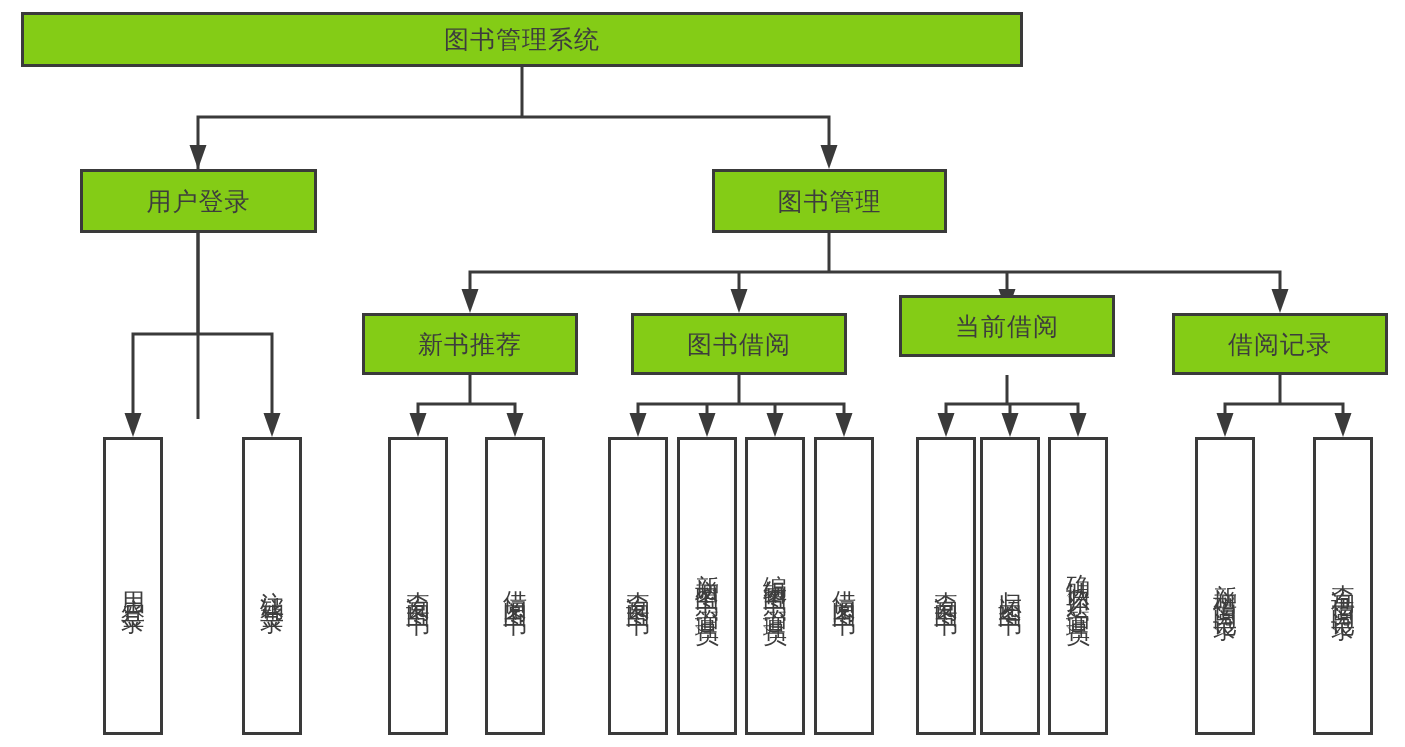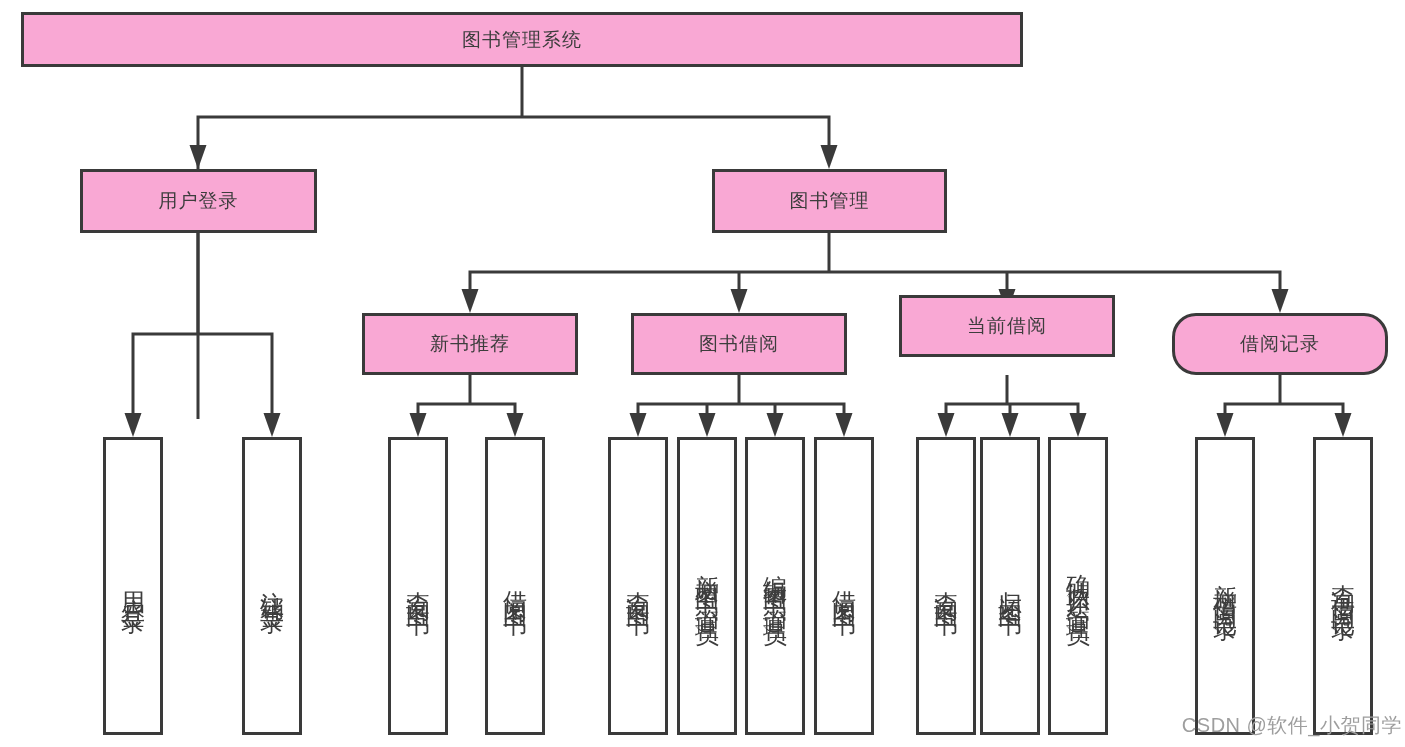--- a/index.html
+++ b/index.html
@@ -22,26 +22,26 @@
     stroke: #3a3a3a;
     stroke-width: 3;
   }
   .wires polygon {
     fill: #3a3a3a;
     stroke: none;
   }
   .hbox {
     position: absolute;
     box-sizing: border-box;
-    background: #f9a8d4;
+    background: #84cc16;
     border: 3px solid #3a3a3a;
     display: flex;
     align-items: center;
     justify-content: center;
-    font-size: 19px;
+    font-size: 25px;
     letter-spacing: 1px;
     color: #3d3d3d;
     z-index: 1;
     white-space: nowrap;
   }
   .vbox {
     position: absolute;
     box-sizing: border-box;
     background: #ffffff;
     border: 3px solid #3a3a3a;
@@ -139,35 +139,34 @@
   </svg>
 
   <div class="hbox" style="left:21px; top:12px; width:1002px; height:55px;">图书管理系统</div>
 
   <div class="hbox" style="left:80px; top:169px; width:237px; height:64px;">用户登录</div>
   <div class="hbox" style="left:712px; top:169px; width:235px; height:64px;font-family:Liberation Mono, monospace;">图书管理</div>
 
   <div class="hbox" style="left:362px; top:313px; width:216px; height:62px;">新书推荐</div>
   <div class="hbox" style="left:631px; top:313px; width:216px; height:62px;">图书借阅</div>
   <div class="hbox" style="left:899px; top:295px; width:216px; height:62px;">当前借阅</div>
-  <div class="hbox" style="left:1172px; top:313px; width:216px; height:62px;border-radius:24px;">借阅记录</div>
+  <div class="hbox" style="left:1172px; top:313px; width:216px; height:62px;">借阅记录</div>
 
   <div class="vbox" style="left:103px;">用户登录</div>
   <div class="vbox" style="left:242px;">注销登录</div>
 
   <div class="vbox" style="left:388px;">查询图书</div>
   <div class="vbox" style="left:485px;">借阅图书</div>
 
   <div class="vbox" style="left:608px;">查询图书</div>
   <div class="vbox" style="left:677px;">新增图书（管理员）</div>
   <div class="vbox" style="left:745px;">编辑图书（管理员）</div>
   <div class="vbox" style="left:814px;">借阅图书</div>
 
   <div class="vbox" style="left:916px;">查询图书</div>
   <div class="vbox" style="left:980px;">归还图书</div>
   <div class="vbox" style="left:1048px;">确认归还（管理员）</div>
 
   <div class="vbox" style="left:1195px;">新增借阅记录</div>
   <div class="vbox" style="left:1313px;">查询借阅记录</div>
 
-  <div class="watermark">CSDN @软件_小贺同学</div>
 
 </div>
 
 </body></html>

